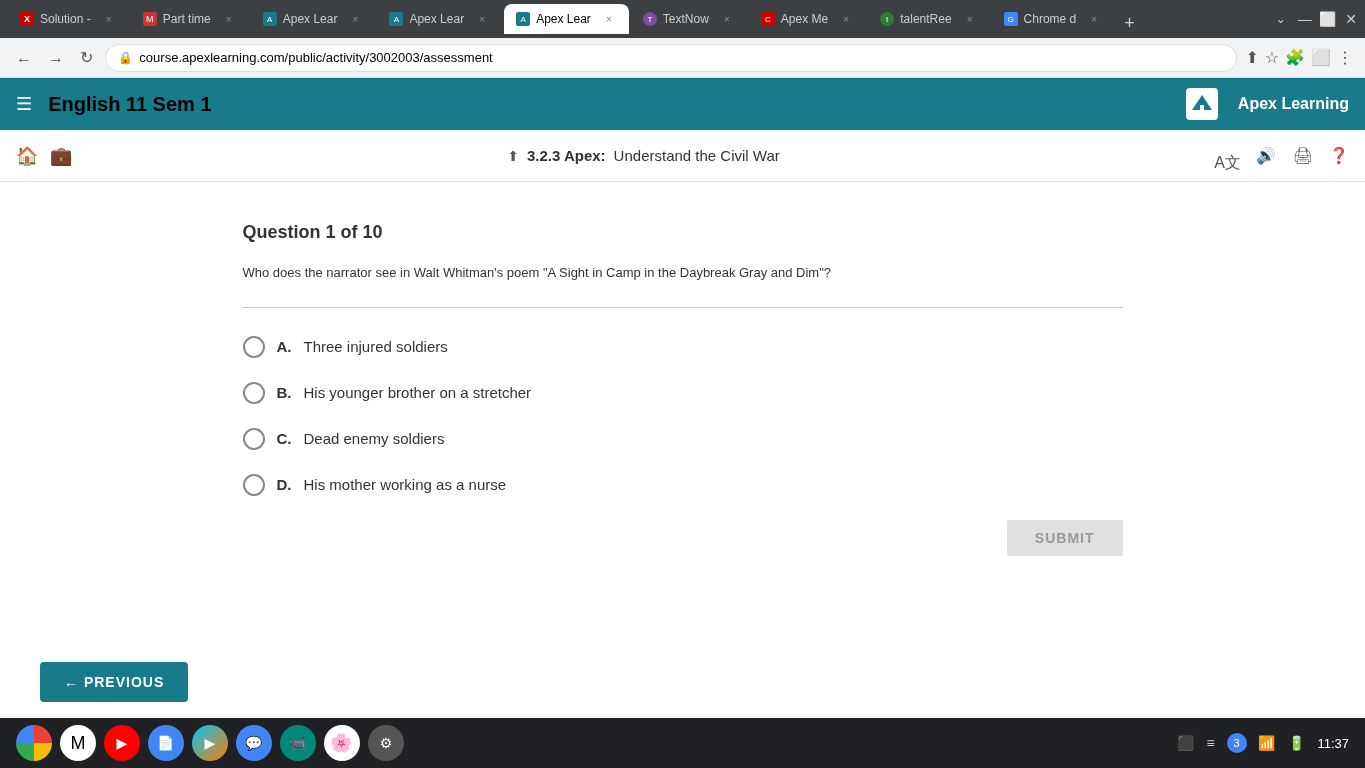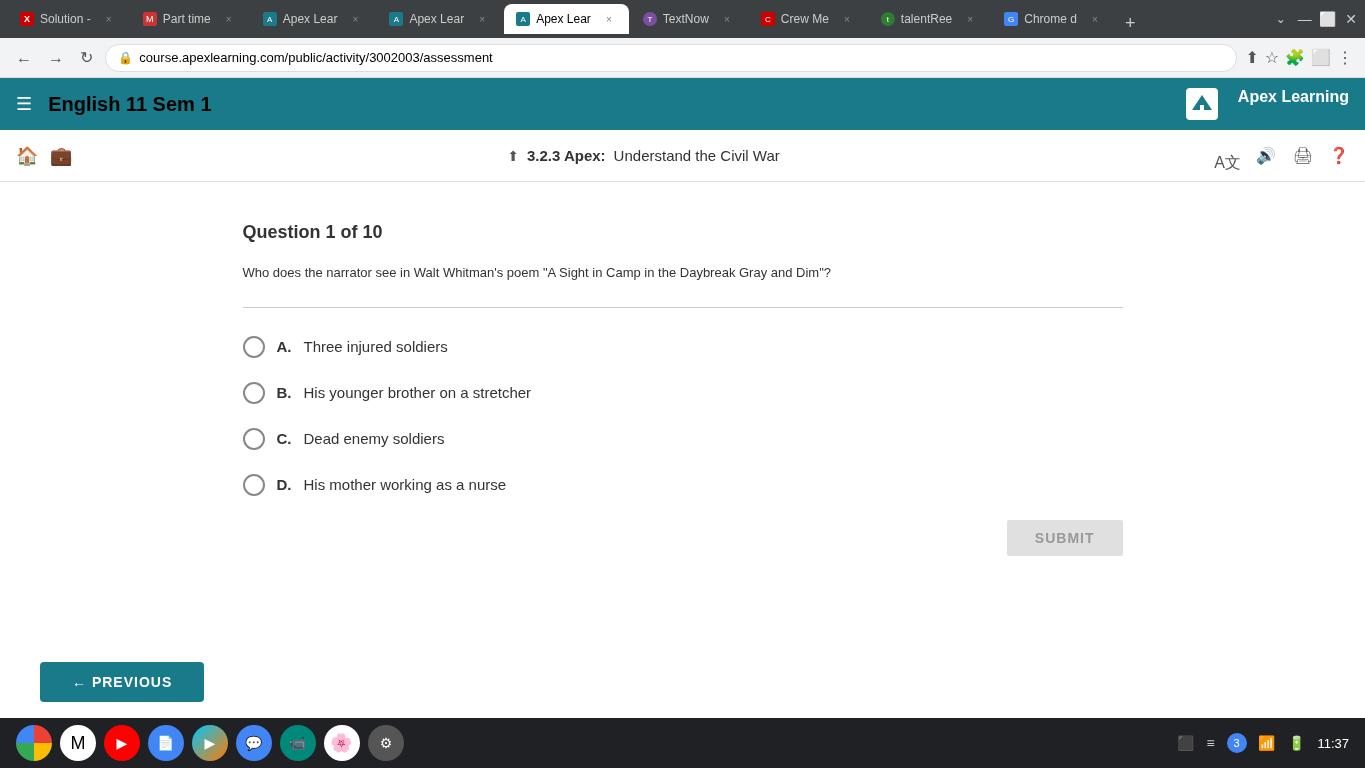--- a/index.html
+++ b/index.html
@@ -20,21 +20,21 @@
     .address-bar { background: #f1f3f4; height: 40px; display: flex; align-items: center; padding: 0 12px; gap: 8px; border-bottom: 1px solid #ddd; }
     .nav-btn { background: none; border: none; cursor: pointer; color: #555; font-size: 16px; padding: 4px; border-radius: 50%; }
     .url-bar { flex: 1; height: 28px; background: #fff; border: 1px solid #ddd; border-radius: 14px; display: flex; align-items: center; padding: 0 12px; font-size: 13px; color: #000; }
     .lock-icon { color: #555; margin-right: 6px; font-size: 12px; }
     .address-actions { display: flex; align-items: center; gap: 6px; color: #555; font-size: 16px; }
 
     
     .app-header { background: #197a8a; height: 52px; display: flex; align-items: center; padding: 0 16px; }
     .menu-icon { color: #fff; font-size: 18px; cursor: pointer; margin-right: 16px; }
     .app-title { color: #000000; font-size: 20px; font-weight: 600; flex: 1; }
-    .apex-logo { color: #fff; font-size: 18px; font-weight: bold; display: flex; align-items: flex-start; gap: 20px; }
+    .apex-logo { color: #fff; font-size: 18px; font-weight: bold; display: flex; align-items: center; gap: 20px; }
     .apex-logo-icon { width: 32px; height: 32px; background: #fff; border-radius: 4px; display: flex; align-items: center; justify-content: center; }
     .apex-logo-icon svg { width: 24px; height: 24px; }
 
     
     .sub-header { background: #fff; height: 52px; display: flex; align-items: center; padding: 0 16px; border-bottom: 1px solid #e0e0e0; }
     .sub-header-left { display: flex; align-items: center; gap: 12px; }
     .home-icon, .briefcase-icon { color: #555; font-size: 18px; cursor: pointer; }
     .quiz-title { flex: 1; text-align: center; font-size: 15px; color: #333; display: flex; align-items: center; justify-content: center; gap: 8px; }
     .sub-header-right { display: flex; align-items: center; gap: 16px; color: #555; font-size: 18px; }
     .sub-header-icon { cursor: pointer; }
@@ -46,21 +46,21 @@
     .divider { border: none; border-top: 1px solid #ccc; margin-bottom: 28px; }
     .answer-option { display: flex; align-items: center; margin-bottom: 24px; gap: 12px; cursor: pointer; }
     .radio-btn { width: 22px; height: 22px; border-radius: 50%; border: 2px solid #888; background: #fff; flex-shrink: 0; cursor: pointer; }
     .option-letter { font-weight: bold; font-size: 15px; color: #333; }
     .option-text { font-size: 15px; color: #333; }
     .submit-area { display: flex; justify-content: flex-end; margin-top: 16px; }
     .submit-btn { background: #e0e0e0; color: #999; border: none; padding: 10px 28px; font-size: 14px; font-weight: bold; letter-spacing: 1px; cursor: pointer; border-radius: 2px; }
 
     
     .bottom-bar { position: absolute; bottom: 50px; left: 0; right: 0; display: flex; align-items: center; padding: 16px 40px; }
-    .prev-btn { background: #197a8a; color: #fff; border: none; padding: 12px 32px; font-size: 14px; font-weight: bold; letter-spacing: 1px; cursor: pointer; border-radius: 4px; display: flex; align-items: center; gap: 8px; }
+    .prev-btn { background: #197a8a; color: #fff; border: none; padding: 12px 24px; font-size: 14px; font-weight: bold; letter-spacing: 1px; cursor: pointer; border-radius: 4px; display: flex; align-items: center; gap: 8px; }
 
     
     .taskbar { position: absolute; bottom: 0; left: 0; right: 0; height: 50px; background: #202124; display: flex; align-items: center; padding: 0 16px; gap: 8px; }
     .taskbar-icon { width: 36px; height: 36px; border-radius: 50%; display: flex; align-items: center; justify-content: center; cursor: pointer; }
     .taskbar-right { margin-left: auto; display: flex; align-items: center; gap: 12px; color: #fff; font-size: 12px; }
     .taskbar-time { color: #fff; font-size: 13px; }
   </style>
 </head>
 <body>
 
@@ -98,21 +98,21 @@
     </div>
 
     <div class="tab inactive">
       <div class="tab-icon" style="background:#7b4f9e; border-radius:50%; color:#fff; font-size:8px; display:flex; align-items:center; justify-content:center;">T</div>
       <span>TextNow</span>
       <span class="tab-close">×</span>
     </div>
 
     <div class="tab inactive">
       <div class="tab-icon" style="background:#cc0000; color:#fff; font-size:8px; display:flex; align-items:center; justify-content:center;">C</div>
-      <span>Crew Me</span>
+      <span>Apex Me</span>
       <span class="tab-close">×</span>
     </div>
 
     <div class="tab inactive">
       <div class="tab-icon" style="background:#2e7d32; border-radius:50%; color:#fff; font-size:8px; display:flex; align-items:center; justify-content:center;">t</div>
       <span>talentRee</span>
       <span class="tab-close">×</span>
     </div>
 
     <div class="tab inactive">

